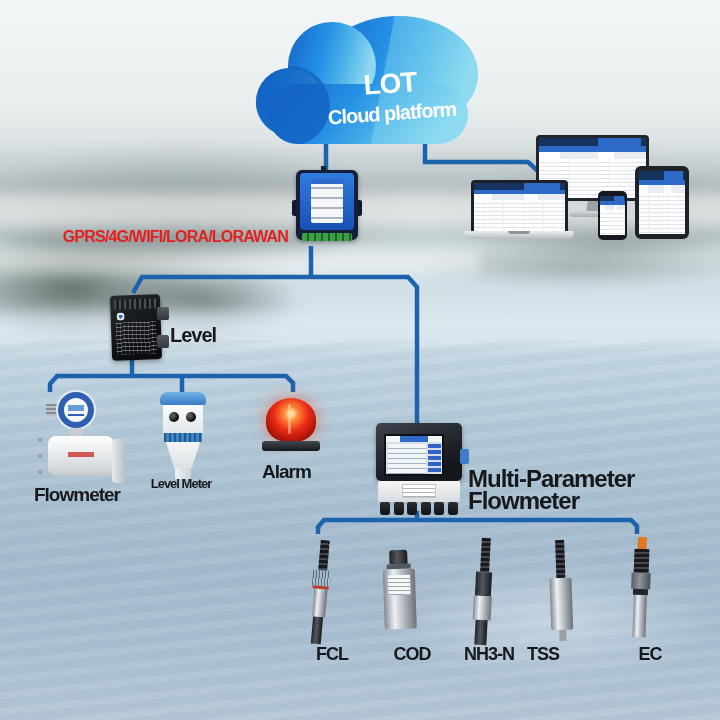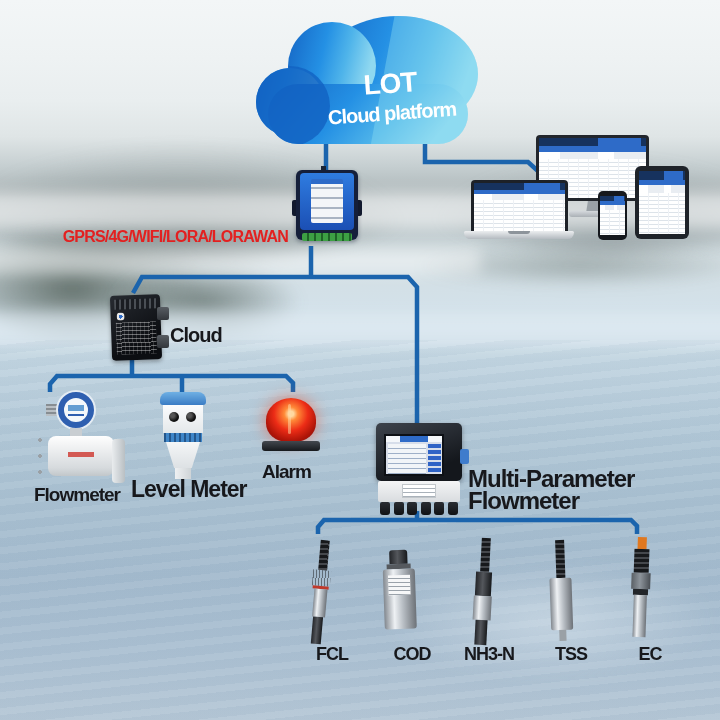--- a/index.html
+++ b/index.html
@@ -45,25 +45,25 @@
       font-size:20px;font-weight:bold;letter-spacing:-1px;transform:rotate(-4deg);}
 
   
   .lbl{color:#17181c;font-weight:bold;letter-spacing:-1px;white-space:nowrap;}
   .lbl-wireless{left:100px;top:202px;width:190px;text-align:right;font-size:18px;}
   .lbl-protocol{left:60px;top:228px;width:228px;text-align:right;font-size:16px;
       color:#e32020;letter-spacing:-0.8px;}
   .lbl-computer{left:480px;top:241px;width:220px;text-align:center;font-size:19px;}
   .lbl-relay{left:170px;top:324px;width:70px;font-size:20px;}
   .lbl-flow{left:27px;top:484px;width:100px;text-align:center;font-size:19px;}
-  .lbl-level{left:131px;top:476px;width:100px;text-align:center;font-size:23px;}
+  .lbl-level{left:131px;top:476px;width:100px;text-align:center;font-size:13px;}
   .lbl-alarm{left:262px;top:461px;width:60px;text-align:left;font-size:19px;}
   .lbl-ctrl{left:468px;top:468px;width:150px;text-align:left;font-size:24px;line-height:22px;}
   .lbl-sensor{top:644px;width:70px;text-align:center;font-size:18px;}
-  .ls0{left:297px;} .ls1{left:377px;} .ls2{left:454px;} .ls3{left:536px;} .ls4{left:615px;}
+  .ls0{left:297px;} .ls1{left:377px;} .ls2{left:454px;} .ls3{left:508px;} .ls4{left:615px;}
 
   
   .module{left:295px;top:170px;width:64px;height:78px;}
   .m-ant{left:26px;top:-4px;width:5px;height:6px;background:#1b2433;}
   .m-ear{top:30px;width:6px;height:16px;background:#121a2e;border-radius:2px;}
   .m-ear.le{left:-3px;} .m-ear.re{right:-3px;}
   .m-body{left:1px;top:0;width:62px;height:70px;background:#151f3a;border-radius:6px;
       padding:3px 4px;box-shadow:0 2px 4px rgba(20,30,50,.4);}
   .m-screen{left:4px;top:3px;width:54px;height:57px;border-radius:4px;
       background:linear-gradient(180deg,#2f7ce0,#1b4fb4);}
@@ -315,21 +315,21 @@
 
   <div class="relay">
     <div class="r-body">
       <div class="r-top"></div>
       <div class="r-logo"></div>
       <div class="r-rows"></div>
     </div>
     <div class="r-nub n1"></div>
     <div class="r-nub n2"></div>
   </div>
-  <div class="lbl lbl-relay">Cloud</div>
+  <div class="lbl lbl-relay">Level</div>
 
   <div class="flow">
     <div class="f-bracket"></div>
     <div class="f-head">
       <div class="f-face"></div>
       <div class="f-face2"></div>
     </div>
     <div class="f-neck"></div>
     <div class="f-flangeL"></div>
     <div class="f-body">

